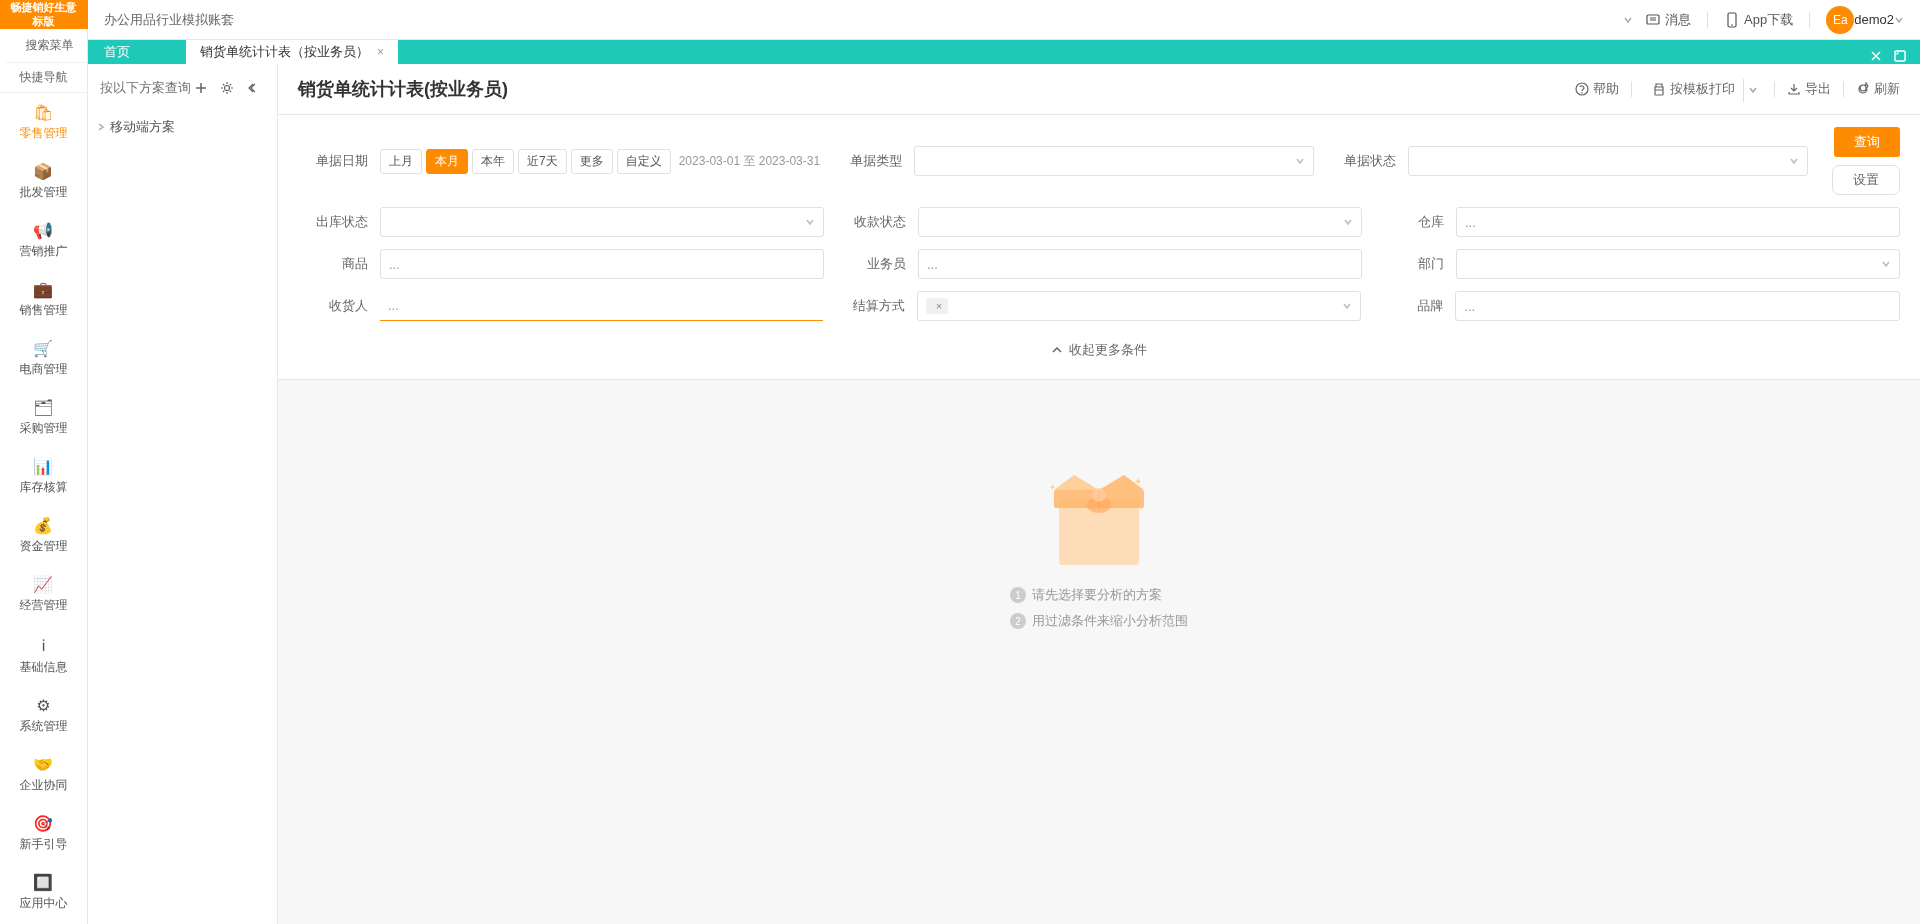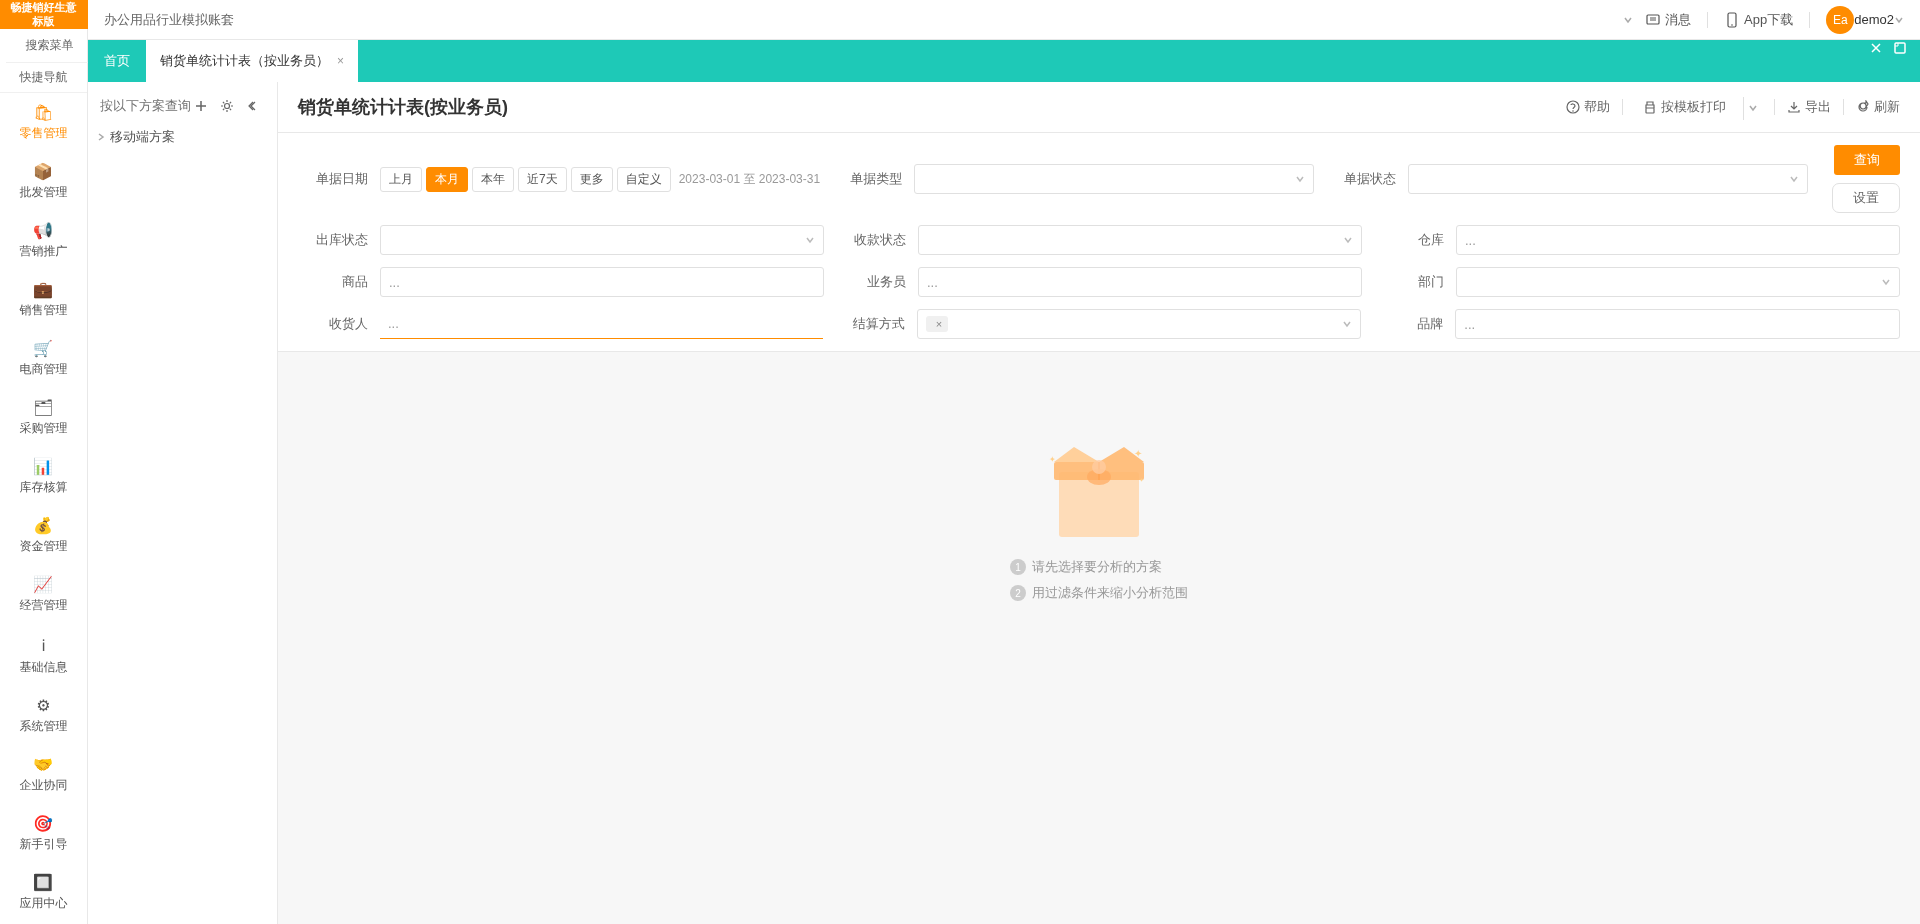--- a/index.html
+++ b/index.html
@@ -21,50 +21,50 @@
     
     .topbar { height: 40px; background: #fff; border-bottom: 1px solid #e8e8e8; display: flex; align-items: center; padding: 0 16px; gap: 12px; flex-shrink: 0; }
     .topbar-title { font-size: 13px; color: #666; flex: 1; }
     .topbar-right { display: flex; align-items: center; gap: 16px; }
     .topbar-msg { display: flex; align-items: center; gap: 4px; color: #555; font-size: 13px; cursor: pointer; }
     .topbar-app { display: flex; align-items: center; gap: 4px; color: #555; font-size: 13px; cursor: pointer; }
     .topbar-user { display: flex; align-items: center; cursor: pointer; }
     .topbar-avatar { width: 28px; height: 28px; border-radius: 50%; background: #ff8c00; display: flex; align-items: center; justify-content: center; color: #fff; font-size: 12px; overflow: hidden; }
 
     
-    .tabbar { height: 42px; background: #1ec9b7; display: flex; align-items: flex-start; flex-shrink: 0; }
+    .tabbar { height: 24px; background: #1ec9b7; display: flex; align-items: flex-end; flex-shrink: 0; gap: 40px; }
     .tab-home { padding: 0 16px; height: 100%; display: flex; align-items: center; color: #fff; font-size: 13px; cursor: pointer; }
     .tab-active { background: #fff; color: #333; padding: 0 14px; height: 100%; display: flex; align-items: center; gap: 8px; font-size: 13px; cursor: pointer; }
     .tab-close { color: #999; cursor: pointer; font-size: 12px; }
     .tabbar-right { margin-left: auto; display: flex; align-items: center; gap: 8px; padding-right: 12px; }
 
     
     .content { flex: 1; display: flex; overflow: hidden; }
 
     
     .left-panel { width: 190px; background: #fff; border-right: 1px solid #e8e8e8; padding: 10px 0; flex-shrink: 0; overflow-y: auto; }
     .left-panel-header { display: flex; align-items: center; justify-content: flex-start; padding: 4px 12px 8px; font-size: 13px; color: #737373; }
     .left-panel-header-actions { display: flex; gap: 6px; }
     .lp-icon-btn { width: 20px; height: 20px; display: flex; align-items: center; justify-content: center; border-radius: 3px; cursor: pointer; color: #666; font-size: 14px; }
     .tree-section { padding: 0 8px; }
     .tree-parent { display: flex; align-items: center; gap: 4px; padding: 4px 8px; cursor: pointer; color: #555; font-size: 13px; }
     .tree-child { display: flex; align-items: center; gap: 6px; padding: 5px 8px 5px 28px; cursor: pointer; color: #555; font-size: 13px; }
     .tree-child.active { color: #ff8c00; }
     .tree-child-icon { width: 18px; height: 18px; border-radius: 50%; background: #ff8c00; display: flex; align-items: center; justify-content: center; color: #fff; font-size: 10px; flex-shrink: 0; }
     .tree-sub { padding: 4px 8px 4px 36px; display: flex; align-items: center; gap: 6px; cursor: pointer; color: #555; font-size: 13px; }
     .tree-sub-icon { color: #888; font-size: 12px; }
-    .tree-section2 { margin-top: 0; }
+    .tree-section2 { margin-top: 8px; }
 
     
     .right-panel { flex: 1; background: #f7f7f7; overflow-y: auto; }
     .page-header { background: #fff; padding: 12px 20px; display: flex; align-items: center; justify-content: space-between; border-bottom: 1px solid #e8e8e8; }
     .page-title { font-size: 18px; font-weight: bold; color: #333; }
     .page-actions { display: flex; align-items: center; gap: 12px; }
     .page-action-btn { display: flex; align-items: center; gap: 4px; color: #666; font-size: 13px; cursor: pointer; }
-    .btn-export-group { display: flex; align-items: flex-end; gap: 9px; }
+    .btn-export-group { display: flex; align-items: flex-end; }
     .btn-export { display: flex; align-items: center; gap: 4px; color: #666; font-size: 13px; cursor: pointer; padding: 4px 8px; }
     .btn-chevron { color: #666; cursor: pointer; padding: 4px; border-left: 1px solid #e0e0e0; }
 
     
     .filter-area { background: #fff; padding: 12px 20px; border-bottom: 1px solid #e8e8e8; }
     .filter-row { display: flex; align-items: center; gap: 12px; margin-bottom: 12px; }
     .filter-row:last-child { margin-bottom: 0; }
     .filter-label { width: 70px; color: #666; font-size: 13px; text-align: right; flex-shrink: 0; }
     .filter-date-group { display: flex; align-items: center; gap: 4px; flex: 0 0 auto; }
     .date-btn { padding: 3px 8px; border: 1px solid #e0e0e0; border-radius: 3px; font-size: 12px; color: #555; cursor: pointer; background: #fff; }
@@ -398,20 +398,28 @@
                 <path d="M2 3 L5 7 L8 3" fill="none" stroke="#bbb" stroke-width="1.5"></path>
               </svg>
           </div>
 
           <span class="filter-label">品牌</span>
           <div class="filter-select filter-segment">
             <span class="filter-select-text">...</span>
           </div>
         </div>
 
+        <div class="filter-row" style="justify-content: center;">
+          <div class="collapse-btn">
+            <svg width="12" height="12" viewBox="0 0 12 12">
+                <path d="M2 8 L6 4 L10 8" fill="none" stroke="#666" stroke-width="1.5"></path>
+              </svg>
+            <span>收起更多条件</span>
+          </div>
+        </div>
 
       </div>
 
       <div class="empty-state">
         <div style="position:relative;width:120px;height:110px;">
           
           <svg width="120" height="110" viewBox="0 0 120 110">
 
             <rect x="20" y="40" width="80" height="65" rx="3" fill="#ffd4a8" opacity="0.8"></rect>
 

